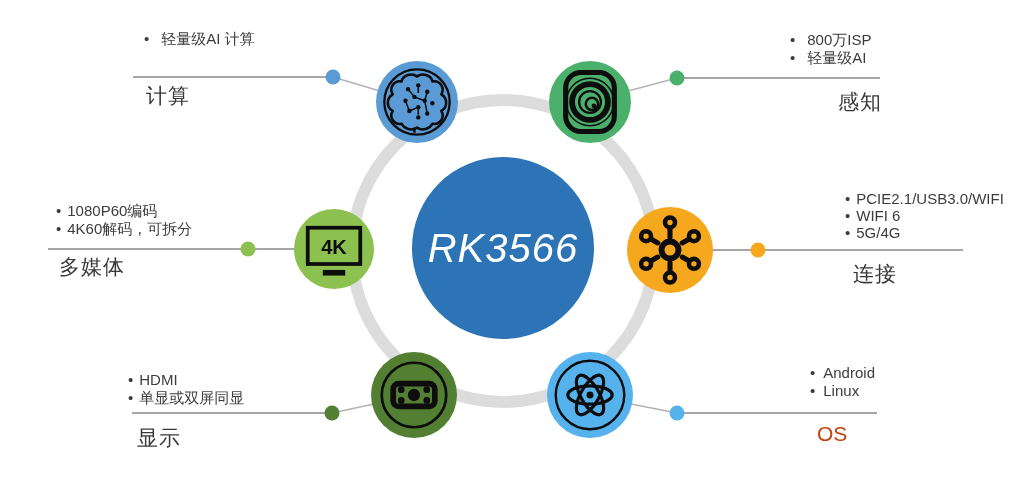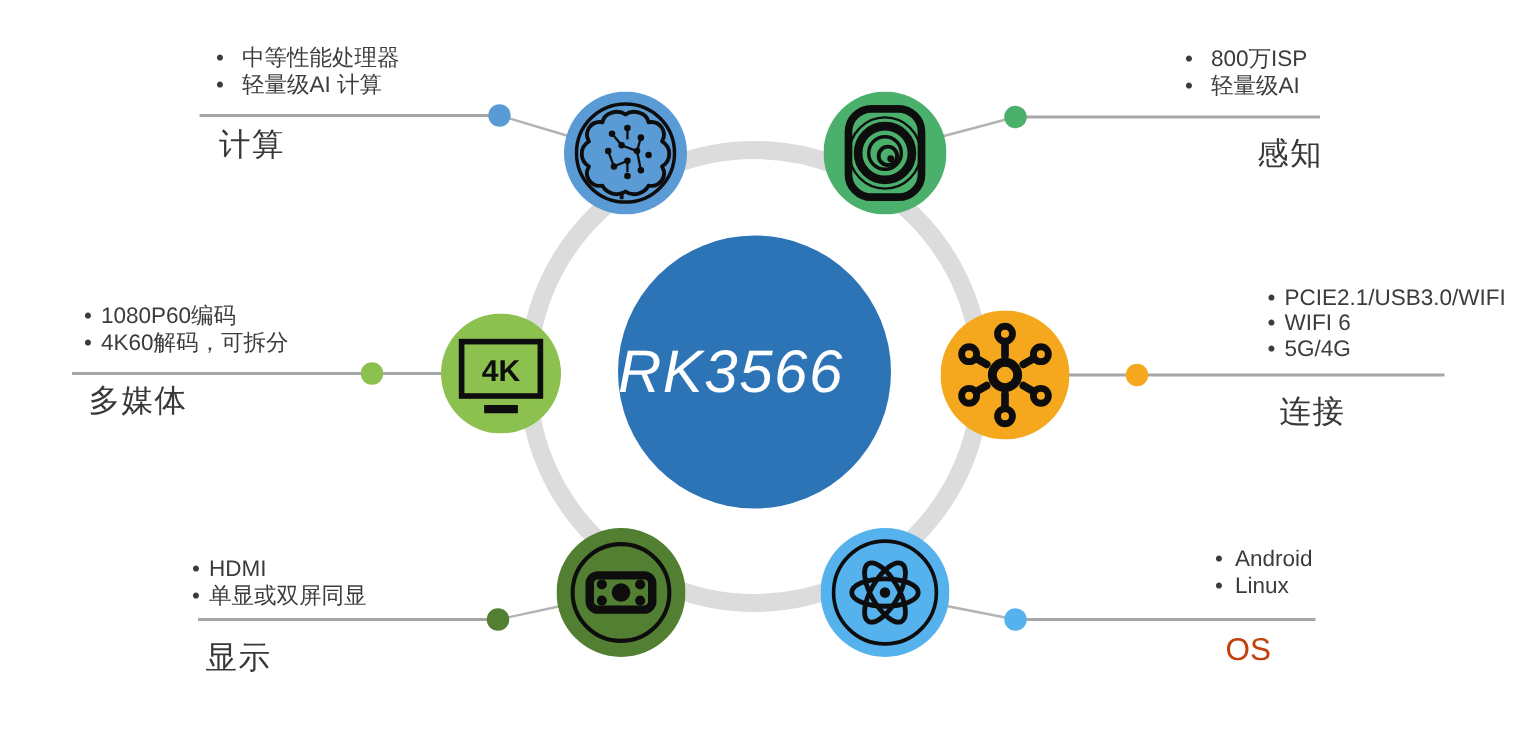--- a/index.html
+++ b/index.html
@@ -13,21 +13,21 @@
   .stage { position:absolute; inset:0; width:1024px; height:488px; }
   .bg-lines { position:absolute; left:0; top:0; }
 
   
   .node-disc { position:absolute; }
 
   
   .center-circle {
     position:absolute; left:412px; top:157px;
     width:182px; height:182px; border-radius:50%;
-    display:flex; align-items:center; 
+    display:flex; align-items:center; justify-content:center;
   }
   .center-label {
     color:#ffffff; font-size:40px; font-style:italic;
     letter-spacing:1px; font-weight:400;
   }
 
   
   .bullets { position:absolute; color:#3c3c3c; font-size:15px; }
   .bullets .row { line-height:18px; white-space:nowrap; }
   .bullets .row::before { content:"•"; color:#3c3c3c; }
@@ -158,21 +158,20 @@
     <g>
       <circle class="icon-stroke" cx="32" cy="32" r="25.5" stroke-width="1.8"></circle>
       <ellipse class="icon-stroke" cx="32" cy="32" rx="16.5" ry="6.8" stroke-width="2.4"></ellipse>
       <ellipse class="icon-stroke" cx="32" cy="32" rx="16.5" ry="6.8" stroke-width="2.4" transform="rotate(60 32 32)"></ellipse>
       <ellipse class="icon-stroke" cx="32" cy="32" rx="16.5" ry="6.8" stroke-width="2.4" transform="rotate(120 32 32)"></ellipse>
       <circle class="icon-fill" cx="32" cy="32" r="2.6"></circle>
     </g>
   </svg>
 
   <div class="bullets gap-wide" style="left:144px;top:30px">
-    <div class="row">中等性能处理器</div>
     <div class="row">轻量级AI 计算</div>
   </div>
   <div class="node-title" style="left:146px;top:82px">计算</div>
 
   <div class="bullets gap-wide" style="left:790px;top:31px">
     <div class="row">800万ISP</div>
     <div class="row">轻量级AI</div>
   </div>
   <div class="node-title" style="left:838px;top:88px">感知</div>
 

